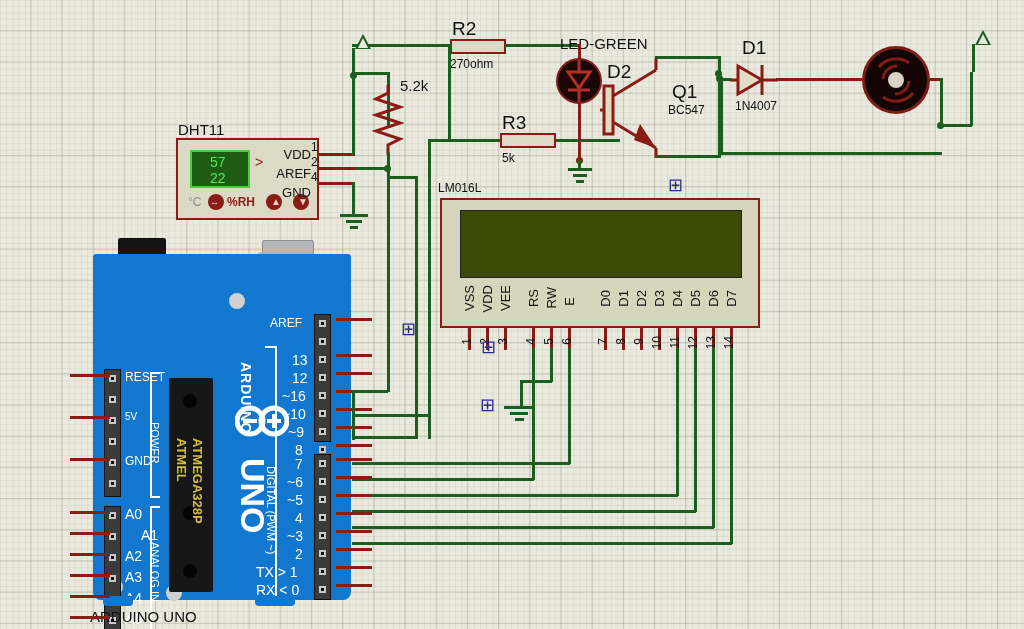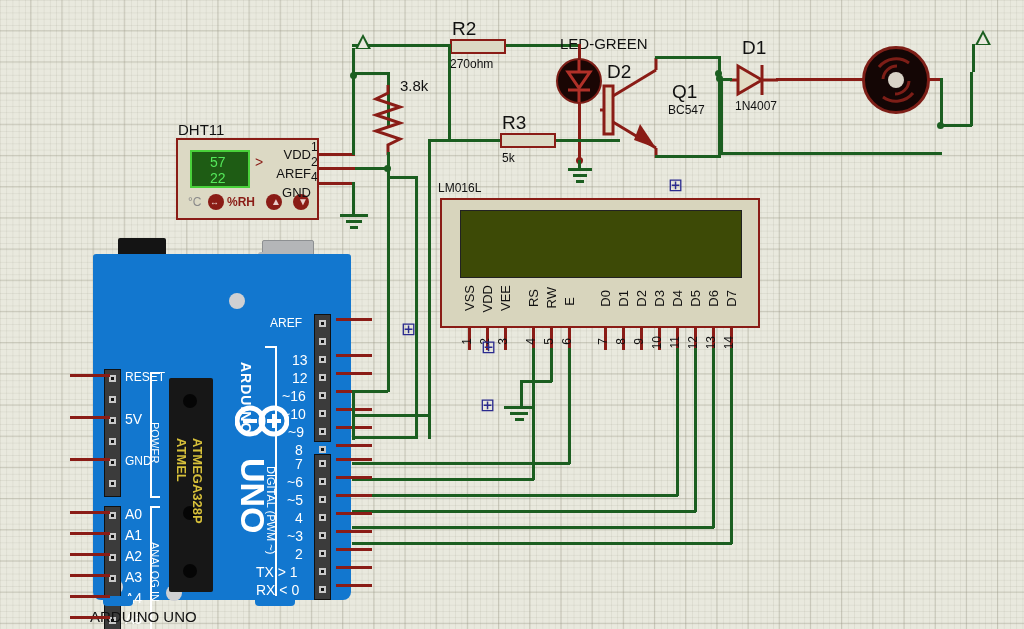--- a/index.html
+++ b/index.html
@@ -80,21 +80,21 @@
   <div class="pwr abs" style="left:975px;top:30px;"></div>
   <div class="wg abs" style="left:972px;top:44px;width:3px;height:28px;"></div>
 
   <div class="wg abs" style="left:352px;top:44px;width:100px;height:3px;"></div>
   <div class="wg abs" style="left:352px;top:72px;width:38px;height:3px;"></div>
   <div class="wg abs" style="left:387px;top:72px;width:3px;height:56px;"></div>
 
   <svg class="abs" style="left:372px;top:85px;" width="32" height="70">
     <polyline points="16,0 16,8 4,14 28,22 4,30 28,38 4,46 28,54 16,60 16,70" fill="none" stroke="#8a1c16" stroke-width="3"></polyline>
   </svg>
-  <div class="lbl" style="left:400px;top:78px;">3.8k</div>
+  <div class="lbl" style="left:400px;top:78px;">5.2k</div>
   <div class="wg abs" style="left:387px;top:152px;width:3px;height:24px;"></div>
   <div class="node" style="left:384px;top:165px;"></div>
 
   <div class="lbl" style="left:178px;top:122px;">DHT11</div>
   <div class="dht" style="left:176px;top:138px;width:143px;height:82px;">
     <div class="dht-scr" style="left:12px;top:10px;width:60px;height:38px;">
       <div class="dht-val" style="left:18px;top:3px;">57</div>
       <div class="dht-val" style="left:18px;top:19px;">22</div>
     </div>
     <div class="abs" style="left:77px;top:14px;color:#8a1c16;font-size:14px;">&gt;</div>
@@ -335,21 +335,21 @@
           <i></i>
         </div>
       <div class="ard-pin" style="left:4px;top:89px;">
           <i></i>
         </div>
       <div class="ard-pin" style="left:4px;top:110px;">
           <i></i>
         </div>
     </div>
     <div class="ard-t" style="left:32px;top:117px;">RESET</div>
-    <div class="ard-t" style="left:32px;top:158px;font-size:14px;">5V</div>
+    <div class="ard-t" style="left:32px;top:158px;font-size:10px;">5V</div>
     <div class="ard-t" style="left:32px;top:201px;">GND</div>
     <div class="brktL" style="left:57px;top:118px;width:10px;height:126px;"></div>
     <div class="ard-v" style="left:56px;top:168px;">POWER</div>
 
     <div class="ard-hdr" style="left:11px;top:252px;width:17px;height:128px;">
       <div class="ard-pin" style="left:4px;top:5px;">
           <i></i>
         </div>
       <div class="ard-pin" style="left:4px;top:26px;">
           <i></i>
@@ -361,21 +361,21 @@
           <i></i>
         </div>
       <div class="ard-pin" style="left:4px;top:89px;">
           <i></i>
         </div>
       <div class="ard-pin" style="left:4px;top:110px;">
           <i></i>
         </div>
     </div>
     <div class="ard-t" style="left:32px;top:253px;font-size:14px;">A0</div>
-    <div class="ard-t" style="left:32px;top:274px;font-size:14px;">A1</div>
+    <div class="ard-t" style="left:48px;top:274px;font-size:14px;">A1</div>
     <div class="ard-t" style="left:32px;top:295px;font-size:14px;">A2</div>
     <div class="ard-t" style="left:32px;top:316px;font-size:14px;">A3</div>
     <div class="ard-t" style="left:32px;top:337px;font-size:14px;">A4</div>
     <div class="ard-t" style="left:32px;top:358px;font-size:14px;">A5</div>
     <div class="brktL" style="left:57px;top:252px;width:10px;height:128px;"></div>
     <div class="ard-v" style="left:56px;top:288px;">ANALOG IN</div>
 
     <div class="ard-hdr" style="left:221px;top:60px;width:17px;height:128px;">
       <div class="ard-pin" style="left:4px;top:5px;">
           <i></i>

